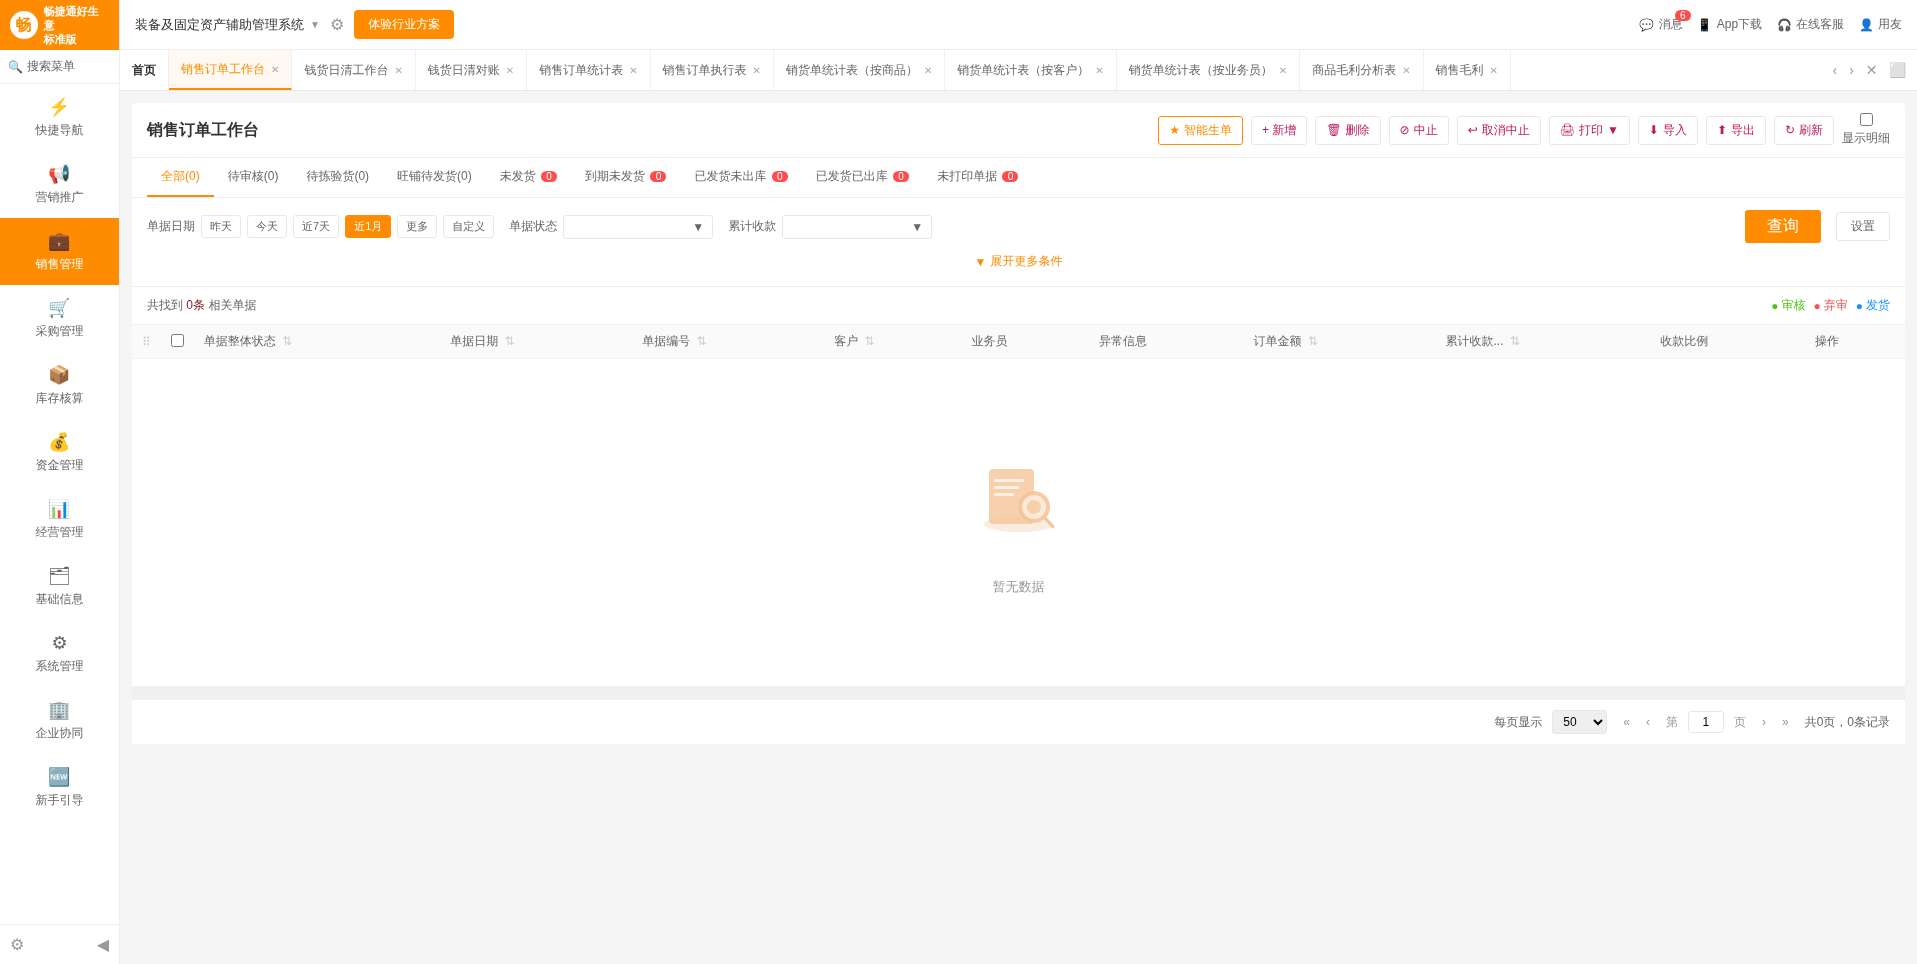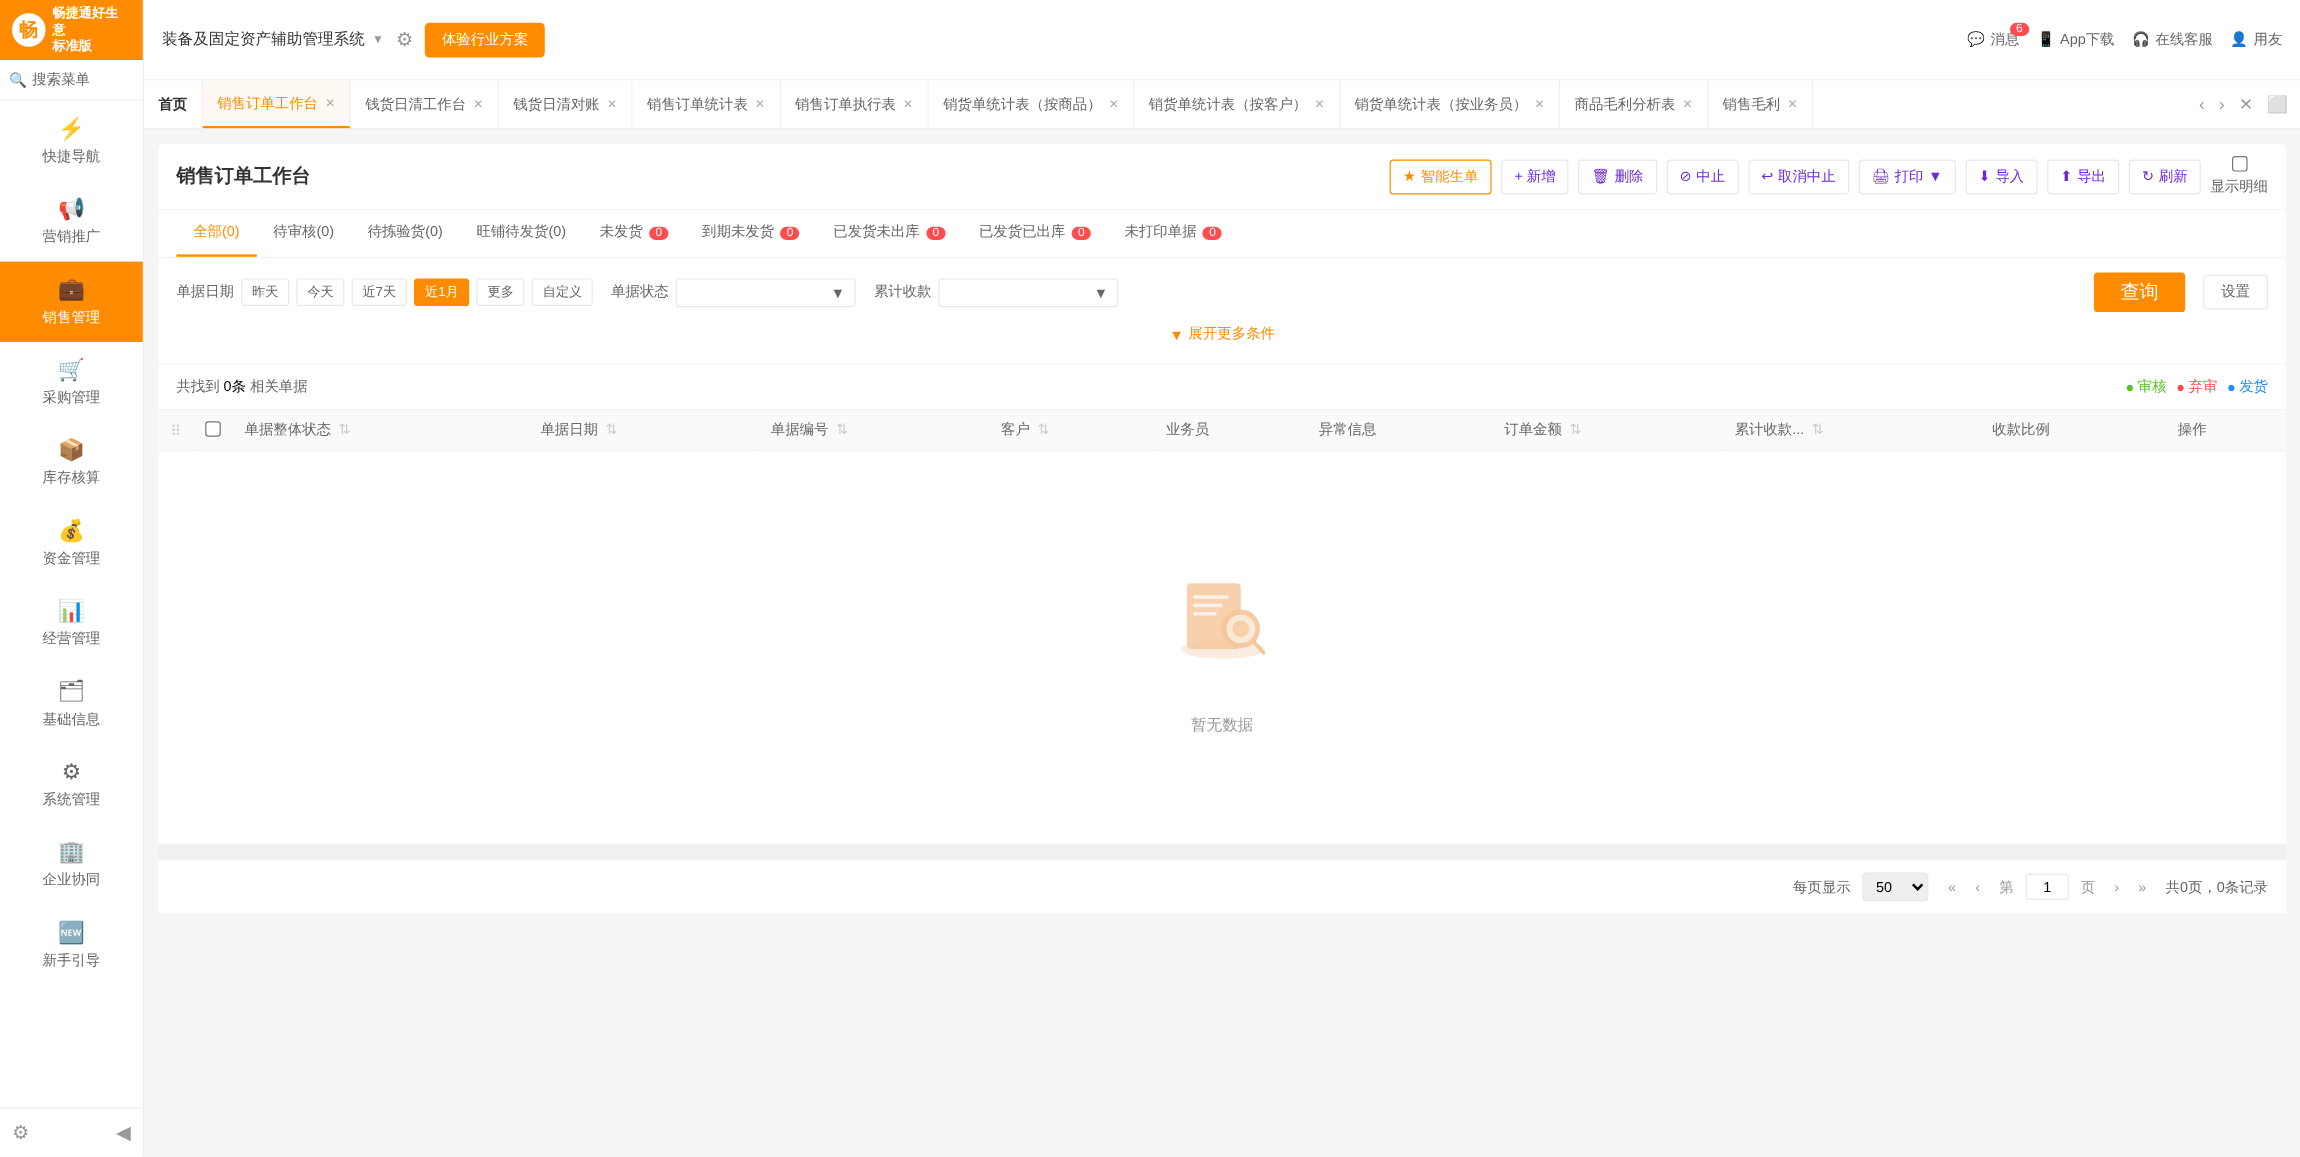--- a/index.html
+++ b/index.html
@@ -14,21 +14,21 @@
     .sidebar-item { display: flex; flex-direction: column; align-items: center; padding: 12px 8px; cursor: pointer; color: #666; font-size: 12px; gap: 4px; transition: background 0.2s; }
     .sidebar-item.active { background: #ff8c00; color: #fff; }
     .sidebar-item .item-icon { font-size: 18px; }
     .sidebar-bottom { margin-top: auto; padding: 10px; display: flex; justify-content: space-between; border-top: 1px solid #eee; }
     .sidebar-bottom span { cursor: pointer; color: #999; font-size: 16px; }
 
     
     .main { flex: 1; display: flex; flex-direction: column; overflow: hidden; }
 
     
-    .topbar { height: 67px; background: #fff; display: flex; align-items: center; padding: 0 15px; border-bottom: 1px solid #eee; gap: 10px; }
+    .topbar { height: 50px; background: #fff; display: flex; align-items: center; padding: 0 15px; border-bottom: 1px solid #eee; gap: 10px; }
     .topbar-title { font-size: 13px; color: #333; display: flex; align-items: center; gap: 6px; }
     .topbar-title .arrow { color: #999; font-size: 10px; }
     .topbar-settings { color: #999; cursor: pointer; font-size: 16px; }
     .topbar-btn { background: #ff8c00; color: #fff; border: none; padding: 6px 14px; border-radius: 4px; cursor: pointer; font-size: 12px; }
     .topbar-right { margin-left: auto; display: flex; align-items: center; gap: 15px; color: #666; font-size: 12px; }
     .topbar-right .badge-item { display: flex; align-items: center; gap: 4px; cursor: pointer; position: relative; }
     .badge { background: #ff4d4f; color: #fff; border-radius: 10px; padding: 0 4px; font-size: 10px; min-width: 16px; text-align: center; position: absolute; top: -6px; right: -8px; }
 
     
     .tabs-bar { background: #fff; border-bottom: 1px solid #e8e8e8; display: flex; align-items: center; overflow: hidden; }
@@ -39,21 +39,21 @@
     .tabs-nav { display: flex; align-items: center; padding: 0 6px; gap: 4px; margin-left: auto; }
     .tabs-nav span { cursor: pointer; color: #999; font-size: 14px; padding: 2px 4px; }
 
     
     .content { flex: 1; overflow: auto; padding: 12px; background: #f5f5f5; }
 
     
     .page-header { background: #fff; padding: 10px 15px; margin-bottom: 0; display: flex; align-items: center; justify-content: space-between; border-radius: 4px 4px 0 0; border-bottom: 1px solid #f0f0f0; }
     .page-title { font-size: 16px; font-weight: 600; color: #333; }
     .page-actions { display: flex; align-items: center; gap: 8px; }
-    .action-btn { display: flex; align-items: center; gap: 4px; padding: 5px 10px; border: 1px solid #e8e8e8; background: #fff; border-radius: 3px; cursor: pointer; font-size: 12px; color: #6d28d9; }
+    .action-btn { display: flex; align-items: center; gap: 4px; padding: 5px 10px; border: 1px solid #e8e8e8; background: #fff; border-radius: 3px; cursor: pointer; font-size: 12px; color: #be185d; }
     .action-btn.orange-outline { border-color: #ff8c00; color: #ff8c00; }
     .checkbox-label { display: flex; align-items: center; gap: 4px; font-size: 12px; color: #666; flex-direction: column; }
 
     
     .filter-tabs { background: #fff; padding: 0 15px; display: flex; border-bottom: 1px solid #f0f0f0; }
     .filter-tab { padding: 10px 14px; font-size: 12px; cursor: pointer; color: #666; border-bottom: 2px solid transparent; white-space: nowrap; }
     .filter-tab.active { color: #ff8c00; border-bottom-color: #ff8c00; }
     .filter-tab .count-badge { display: inline-flex; align-items: center; justify-content: center; background: #ff4d4f; color: #fff; border-radius: 10px; padding: 0 5px; font-size: 10px; min-width: 16px; margin-left: 2px; }
 
     
@@ -66,21 +66,21 @@
     .date-btn.active { background: #ff8c00; color: #fff; border-color: #ff8c00; }
     .filter-select { min-width: 150px; padding: 4px 8px; border: 1px solid #e8e8e8; border-radius: 3px; font-size: 12px; color: #666; background: #fff; cursor: pointer; display: flex; align-items: center; justify-content: space-between; }
     .expand-btn { display: flex; align-items: center; gap: 4px; color: #ff8c00; cursor: pointer; font-size: 12px; padding: 4px 8px; }
     .query-btn { background: #ff8c00; color: #fff; border: none; padding: 6px 22px; border-radius: 3px; cursor: pointer; font-size: 16px; }
     .set-btn { background: #fff; color: #666; border: 1px solid #e8e8e8; padding: 5px 14px; border-radius: 3px; cursor: pointer; font-size: 12px; }
 
     
     .table-wrapper { background: #fff; }
     .table-header { padding: 10px 15px; display: flex; align-items: center; justify-content: space-between; border-bottom: 1px solid #f0f0f0; }
     .table-info { font-size: 12px; color: #666; }
-    .table-info .count { color: #000000; font-weight: 500; }
+    .table-info .count { color: #7f1d1d; font-weight: 500; }
     .table-actions { display: flex; gap: 8px; }
     .t-action-btn { display: flex; align-items: center; gap: 3px; font-size: 12px; cursor: pointer; color: #666; }
     .t-action-btn.green { color: #52c41a; }
     .t-action-btn.red { color: #ff4d4f; }
     .t-action-btn.blue { color: #1890ff; }
 
     table { width: 100%; border-collapse: collapse; font-size: 12px; }
     thead th { background: #fafafa; padding: 8px 10px; text-align: left; font-weight: 500; color: #666; border-bottom: 1px solid #f0f0f0; white-space: nowrap; }
     thead th .sort-icon { color: #ccc; margin-left: 3px; }
     tbody td { padding: 10px 10px; border-bottom: 1px solid #f0f0f0; color: #333; }

